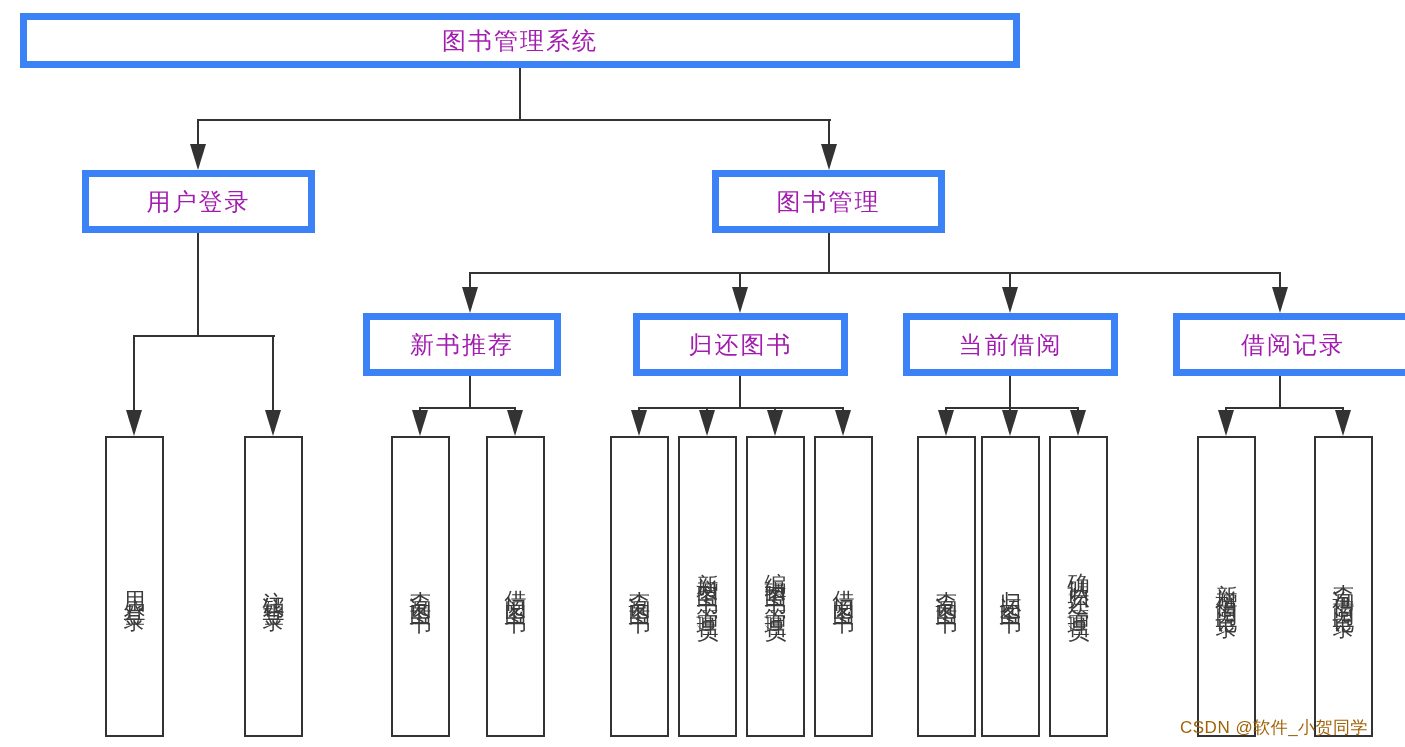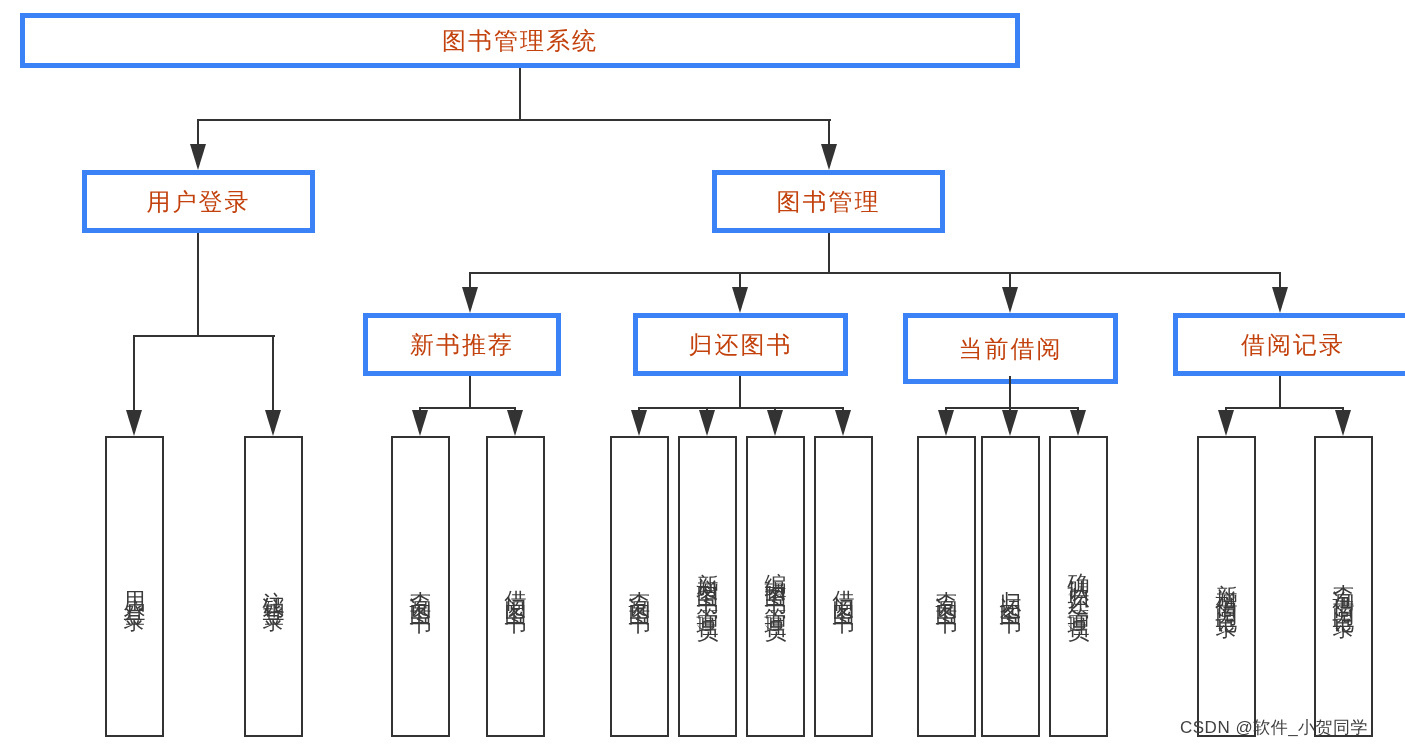--- a/index.html
+++ b/index.html
@@ -9,28 +9,28 @@
     height: 747px;
     background: #ffffff;
     font-family: "Liberation Sans", sans-serif;
     color: #383838;
     overflow: hidden;
   }
   
   .node {
     position: absolute;
     box-sizing: border-box;
-    border: 5px solid #3b82f6;
+    border: 7px solid #3b82f6;
     background: #ffffff;
     display: flex;
     align-items: center;
     justify-content: center;
     font-size: 24px;
     letter-spacing: 2px;
-    color: #c2410c;
+    color: #a21caf;
   }
   .leaf {
     position: absolute;
     box-sizing: border-box;
     border: 2px solid #333333;
     background: #ffffff;
     display: flex;
     align-items: center;
     justify-content: center;
     writing-mode: vertical-rl;
@@ -52,21 +52,21 @@
     border-left: 8px solid transparent;
     border-right: 8px solid transparent;
     border-top: 26px solid #333333;
   }
   .watermark {
     position: absolute;
     left: 1180px;
     top: 716px;
     font-size: 17px;
     letter-spacing: 0.5px;
-    color: #404040;
+    color: #a16207;
     z-index: 5;
     white-space: nowrap;
   }
 </style>
 </head>
 <body>
 
 <div class="canvas">
 
   <div class="node" style="left:20px; top:13px; width:1000px; height:55px;">
@@ -104,21 +104,21 @@
   <div class="ah" style="left:1002px; top:287px;"></div>
   <div class="vl" style="left:1279px; top:272px; height:15px;"></div>
   <div class="ah" style="left:1272px; top:287px;"></div>
 
   <div class="node" style="left:363px; top:313px; width:198px; height:63px;">
     <span>新书推荐</span>
   </div>
   <div class="node" style="left:633px; top:313px; width:215px; height:63px;">
     <span>归还图书</span>
   </div>
-  <div class="node" style="left:903px; top:313px; width:215px; height:71px;">
+  <div class="node" style="left:903px; top:313px; width:215px; height:63px;">
     <span>当前借阅</span>
   </div>
   <div class="node" style="left:1173px; top:313px; width:240px; height:63px;">
     <span>借阅记录</span>
   </div>
 
   <div class="vl" style="left:469px; top:376px; height:31px;"></div>
   <div class="hl" style="left:419px; top:407px; width:97px;"></div>
   <div class="vl" style="left:419px; top:407px; height:4px;"></div>
   <div class="ah" style="left:412px; top:410px;"></div>

